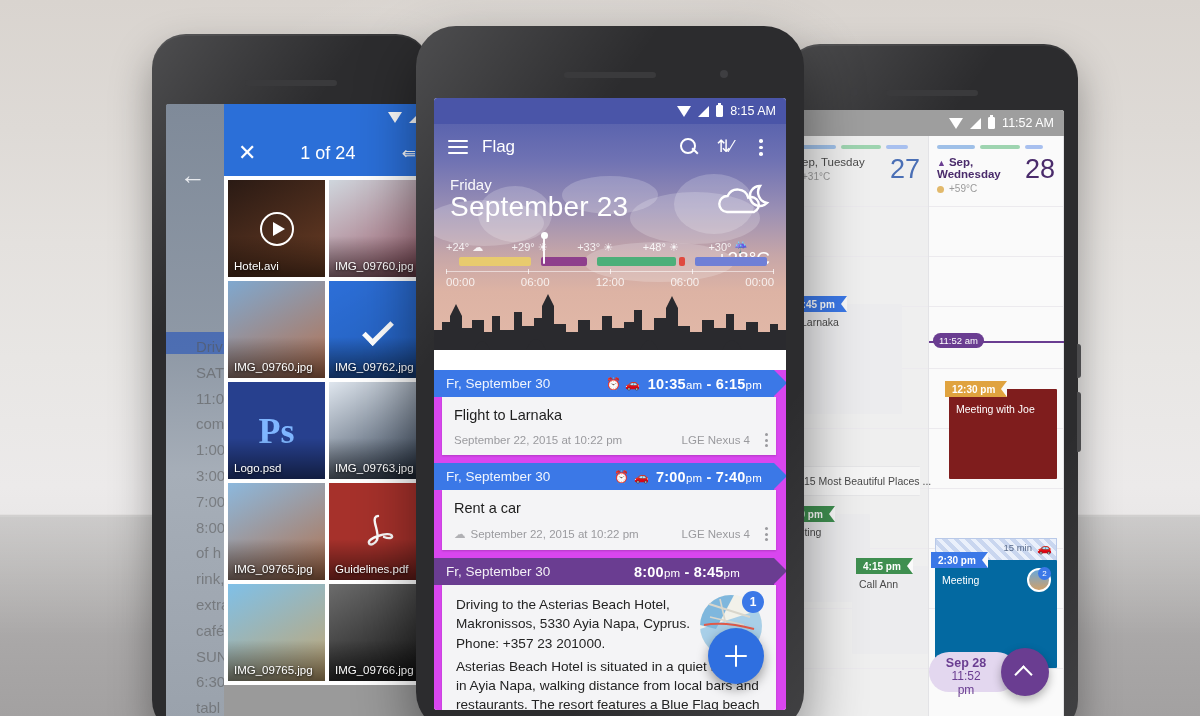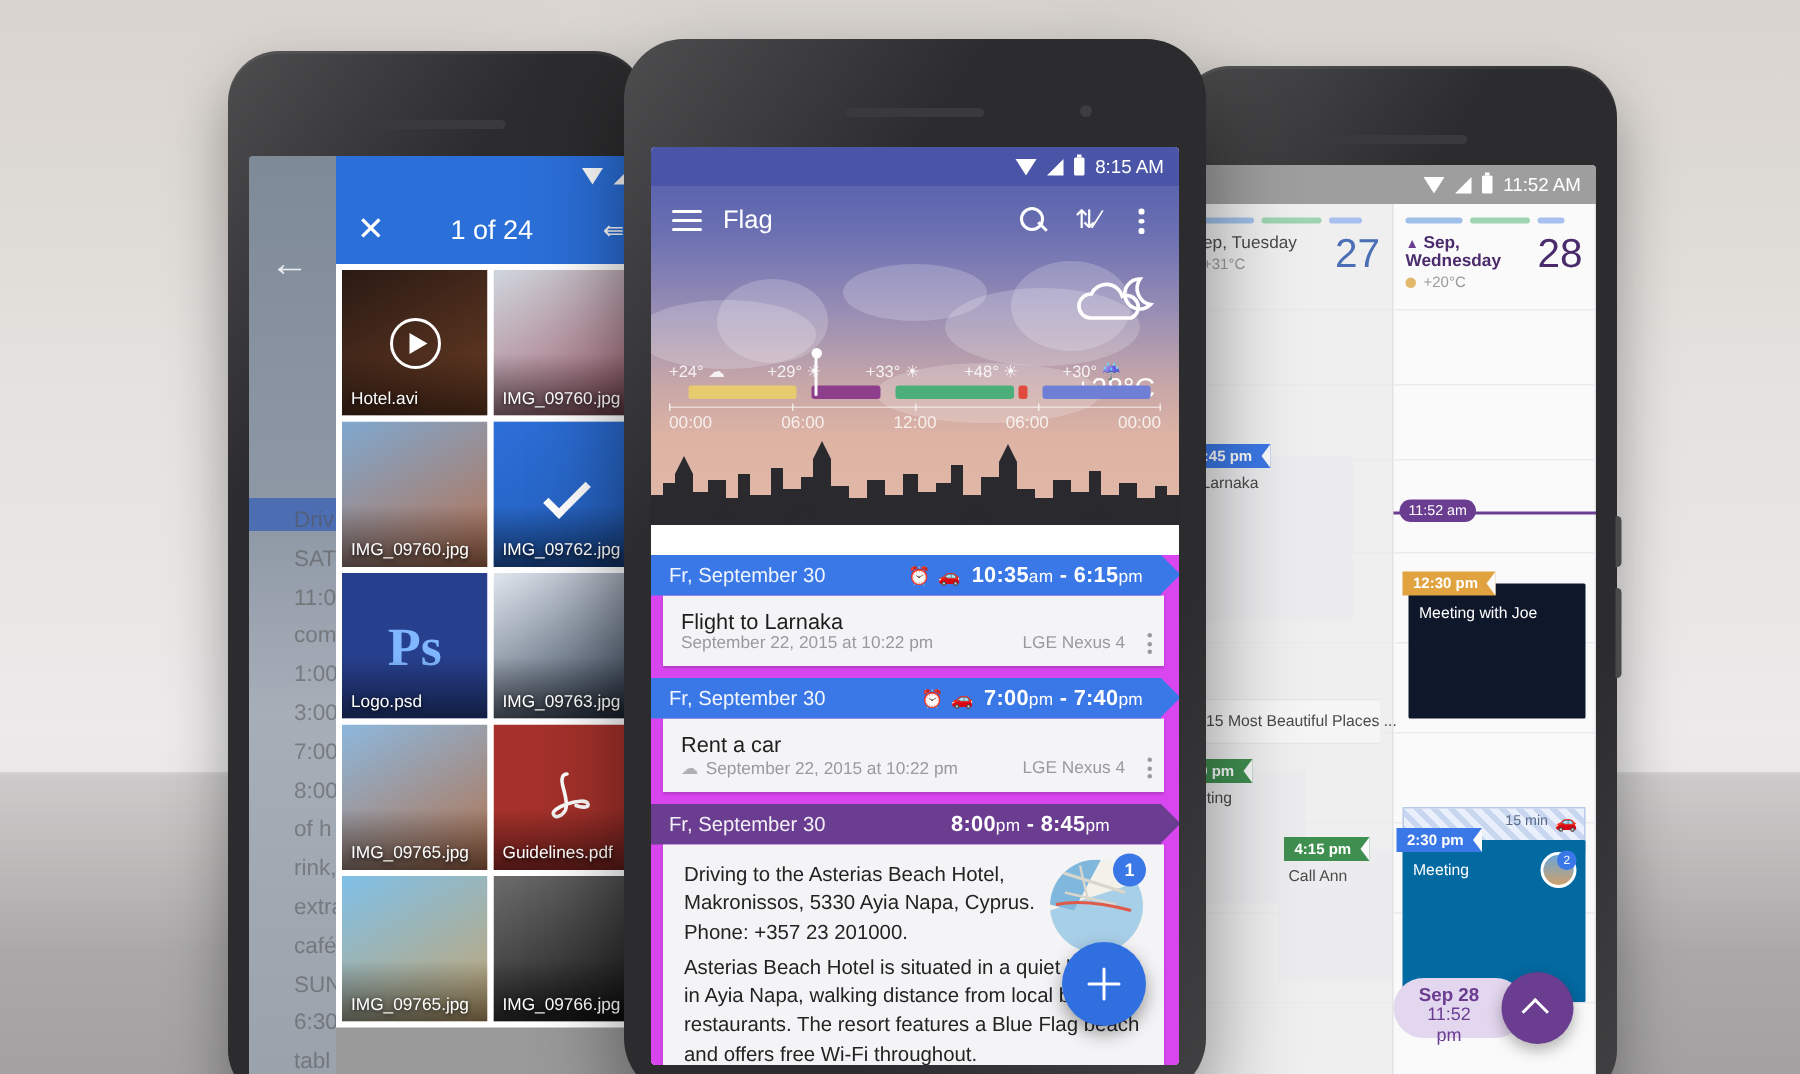--- a/index.html
+++ b/index.html
@@ -100,21 +100,21 @@
   .ribbon:after{ content:""; position:absolute; right:-13px; top:0; width:0; height:0;
                  border-top:13.5px solid transparent; border-bottom:13.5px solid transparent; }
   .ribbon .rdate{ flex:1; opacity:.92; }
   .ribbon .rtime{ font-weight:700; font-size:14.5px; letter-spacing:.2px;}
   .ribbon .rtime .ampm{ font-weight:400; font-size:11.5px; }
   .rb-blue{ background:#3b78e7; } .rb-blue:after{ border-left:13px solid #3b78e7; }
   .rb-purple{ background:#6a3d91; } .rb-purple:after{ border-left:13px solid #6a3d91; }
   .rib-icons{ display:flex; align-items:center; gap:5px; margin-right:7px; font-size:12px; }
   .card{ background:#f4f4f6; margin:0 10px 0 8px; padding:10px 12px 9px; box-shadow:0 1px 2px rgba(0,0,0,.18);}
   .card .ttl{ font-size:14.5px; color:#1e1e1e; font-weight:400; }
-  .card .meta{ display:flex; align-items:center; color:#9a9a9e; font-size:11.5px;gap:14px; }
+  .card .meta{ display:flex; align-items:center; margin-top:11px; color:#9a9a9e; font-size:11.5px;gap:14px; }
   .card .meta .m1{ flex:1; }
   .card .meta .m2{ margin-right:14px; }
   .cloudico{ display:inline-block; margin-right:5px; opacity:.75; }
   .kebab{ display:flex;flex-direction:column;gap:2.5px;position:absolute;right:18px;}
   .kebab b{ width:3px;height:3px;border-radius:50%;background:#9a9a9e;display:block;}
   .bodycard{ background:#f4f4f6; margin:0 10px 0 8px; padding:10px 14px 6px; position:relative;
              box-shadow:0 1px 2px rgba(0,0,0,.18); }
   .bodycard p{ font-size:13.6px; line-height:1.42; color:#232323; }
   .mapthumb{ position:absolute; right:14px; top:10px; width:62px; height:62px; border-radius:50%;
              overflow:hidden; background:#eef0ea; box-shadow:0 0 0 3px #f4f4f6; }
@@ -385,31 +385,31 @@
             <div class="minibars">
               <i style="width:38px;background:#9fc0e8"></i>
               <i style="width:40px;background:#9ed4b0"></i>
               <i style="width:18px;background:#a8c0ef"></i>
             </div>
             <div class="row">
               <div>
                 <div class="dlab" style="color:#4a2b6b;font-weight:700">
                   <span class="homeicon">▲</span><span>Sep, Wednesday</span>
                 </div>
-                <div class="dtemp"><span class="dotw"></span><span>+20°C</span></div>
+                <div class="dtemp"><span class="dotw"></span><span>+59°C</span></div>
               </div>
               <div class="dnum" style="color:#4a2b6b">28</div>
             </div>
           </div>
 
           <div class="nowband">
             <span class="nowchip">11:52 am</span>
           </div>
 
-          <div class="calevt" style="left:10px;right:6px;top:253px;height:90px;background:#0f172a;">
+          <div class="calevt" style="left:20px;right:6px;top:253px;height:90px;background:#7f1d1d;">
             <div class="flag" style="background:#e0a33f;left:-4px;top:-8px;">12:30 pm</div>
             <div class="evtlbl" style="top:14px">Meeting with Joe</div>
           </div>
 
           <div class="hatch" style="left:6px;right:6px;top:402px;height:30px;">
             <span class="hatchlbl">15 min</span>
             <span style="position:absolute;right:4px;top:2px;font-size:12px;color:#44617f;">🚗</span>
           </div>
 
           <div class="calevt" style="left:6px;right:6px;top:424px;height:108px;background:#0369a1;">
@@ -462,20 +462,24 @@
           <div class="ico sync">⇅⁄</div>
           <div class="ico more">
             <span class="dots3">
                 <b></b>
                 <b></b>
                 <b></b>
               </span>
           </div>
         </div>
 
+        <div class="dayline">
+          <div class="dow">Friday</div>
+          <div class="date">September 23</div>
+        </div>
 
         <div class="heroright">
           <svg width="56" height="36" viewBox="0 0 56 36">
             <path d="M46 4a10 10 0 1 0 7 17 11 11 0 0 1-7-17z" fill="none" stroke="#fff" stroke-width="2.4"></path>
             <path d="M13 30a8 8 0 0 1 .6-16 11 11 0 0 1 20.6 1.6A7.4 7.4 0 0 1 40 30z" fill="none" stroke="#fff" stroke-width="2.4"></path>
           </svg>
           <div class="temp">+28°C</div>
         </div>
 
         <div class="tempstrip">

